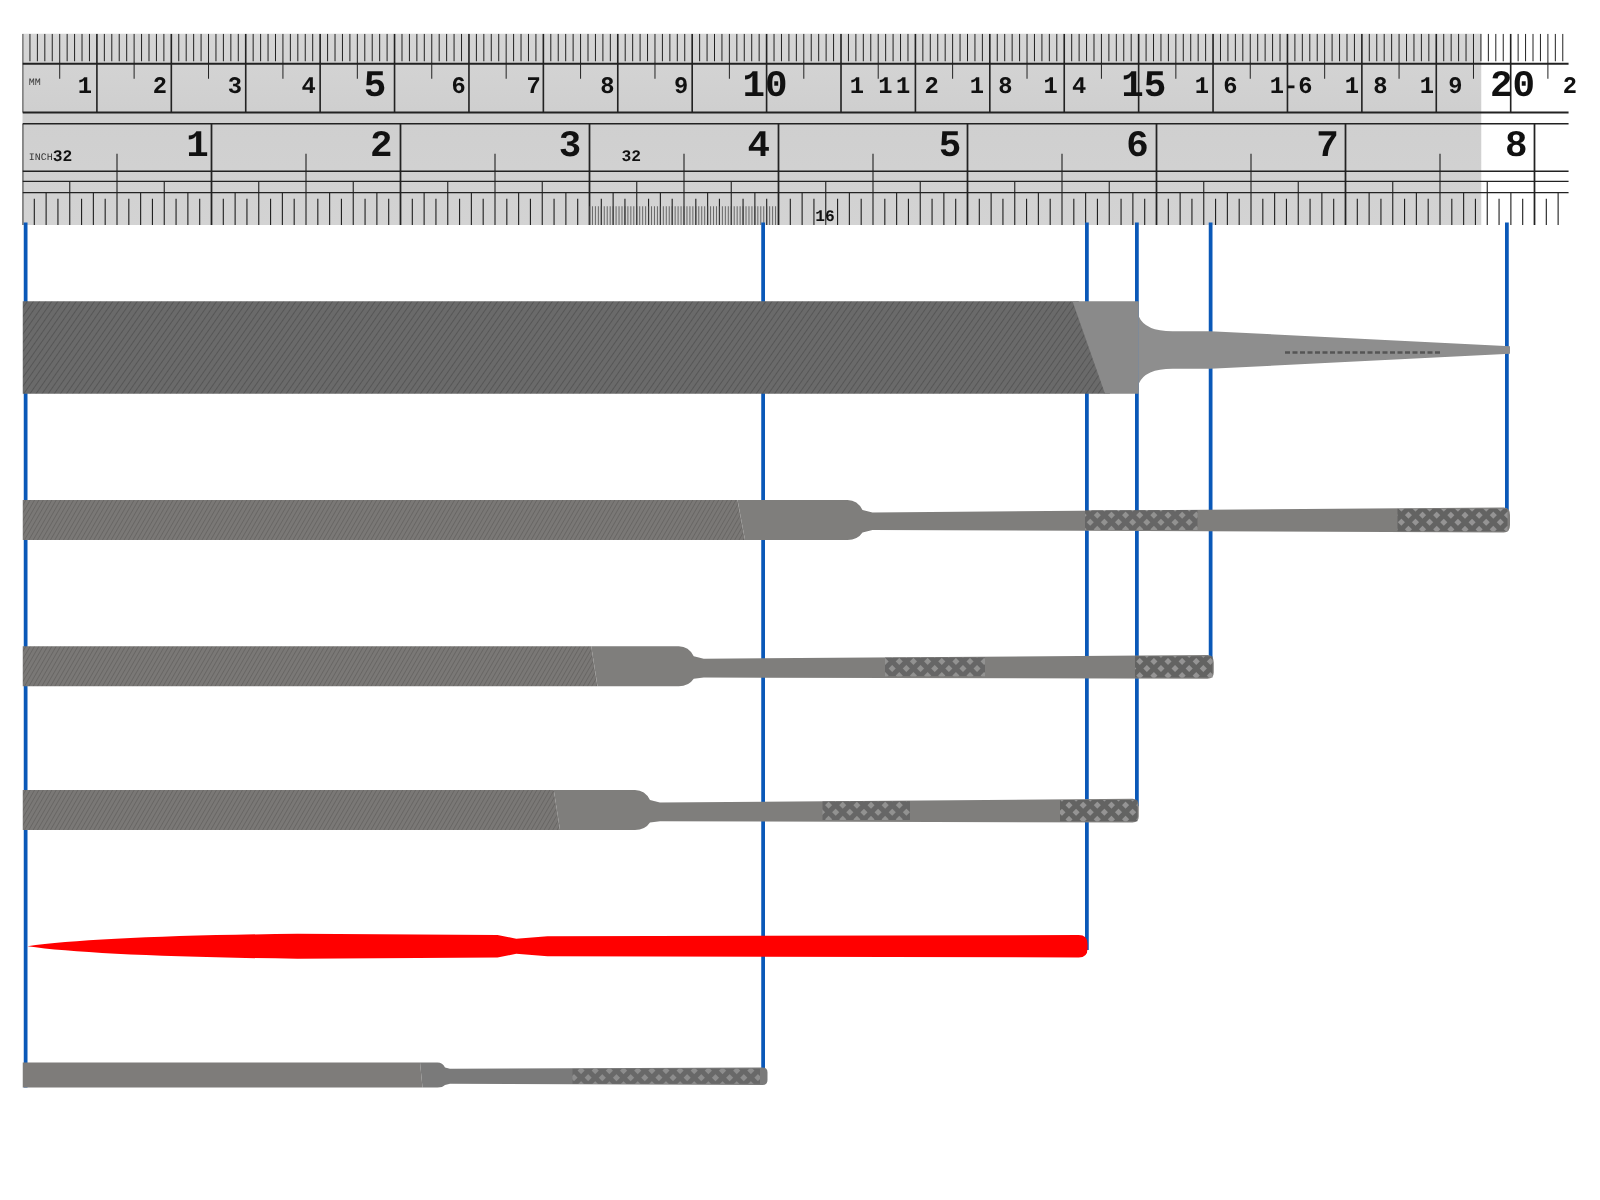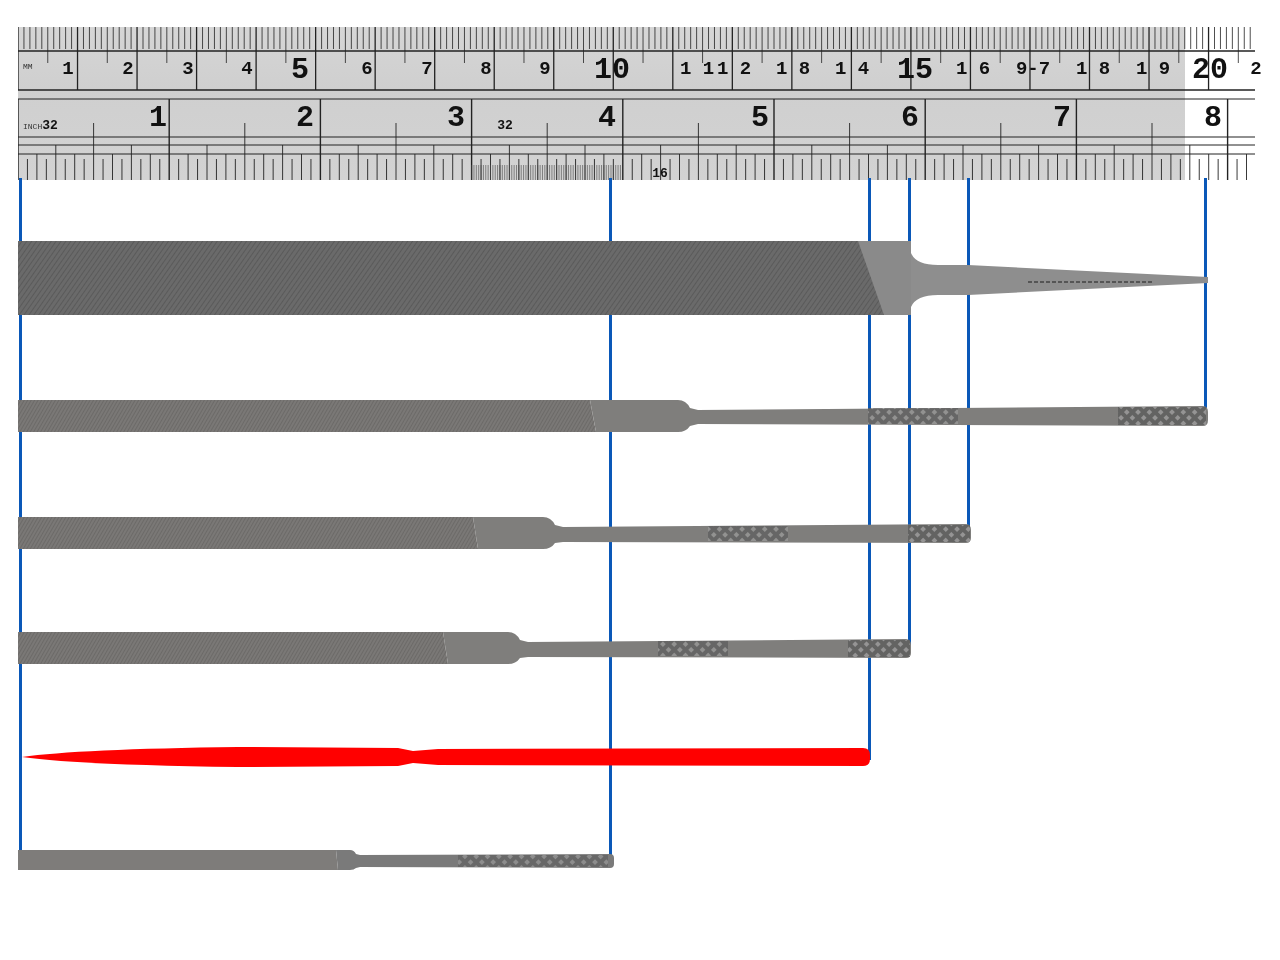--- a/index.html
+++ b/index.html
@@ -456,21 +456,21 @@
       <span class="mm-label" style="left: 409px;">7</span>
       <span class="mm-label" style="left: 468px;">8</span>
       <span class="mm-label" style="left: 527px;">9</span>
       <span class="mm-label big" style="left: 594px;">10</span>
       <span class="mm-label" style="left: 655px; margin-left: 24px;">1 1</span>
       <span class="mm-label" style="left: 716px;">1 2</span>
       <span class="mm-label" style="left: 775px;">1 8</span>
       <span class="mm-label" style="left: 834px;">1 4</span>
       <span class="mm-label big" style="left: 897px; text-align: center;">15</span>
       <span class="mm-label" style="left: 955px;">1 6</span>
-      <span class="mm-label" style="left: 1015px;">9-7</span>
+      <span class="mm-label" style="left: 1015px;">1-6</span>
       <span class="mm-label" style="left: 1075px;">1 8</span>
       <span class="mm-label" style="left: 1135px;">1 9</span>
       <span class="mm-label big" style="left: 1192px;">20</span>
       <span class="mm-label" style="left: 1238px;">2</span>
     </div>
   <div id="inch-labels">
       <span class="inch-label" style="left: 140px;">1</span>
       <span class="inch-label" style="left: 287px;">2</span>
       <span class="inch-label" style="left: 438px;">3</span>
       <span class="inch-label" style="left: 589px;">4</span>

